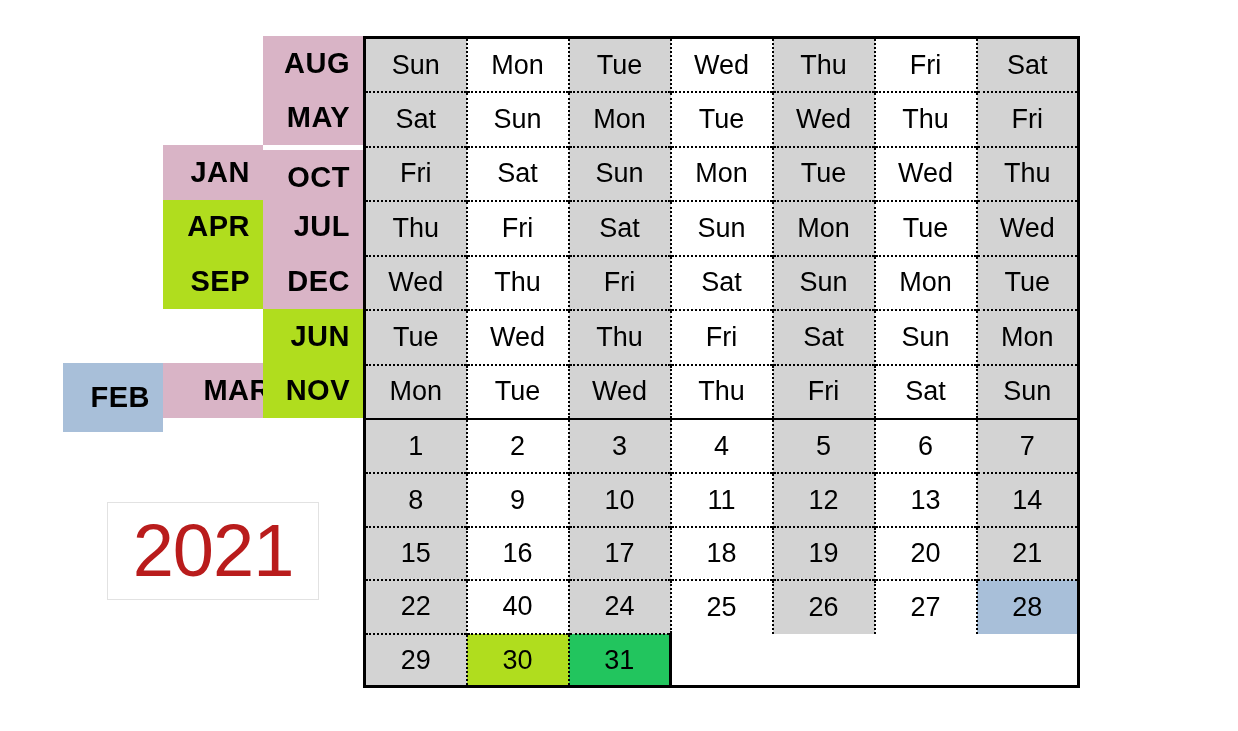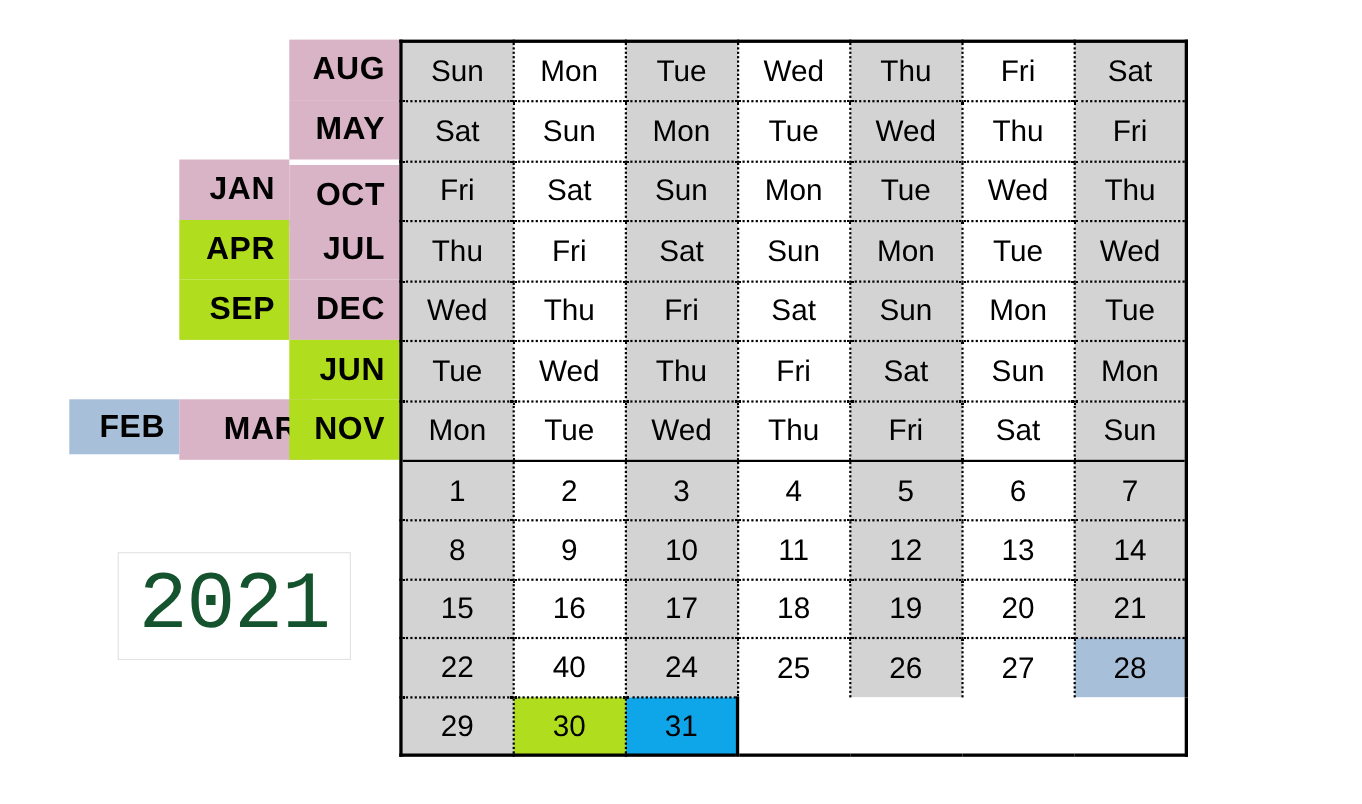--- a/index.html
+++ b/index.html
@@ -81,21 +81,21 @@
   
   td.empty {
     background: #ffffff;
     border-left: none;
     border-top: none;
   }
 
   
   td.hl-blue  { background: #a8bfd9; }
   td.hl-green { background: #b0dd1e; }
-  td.hl-pink  { background: #0ea5e9; }
+  td.hl-pink  { background: #22c55e; }
 
   
   td.close-right { border-right: 3px solid #000000; }
   tr.last-row td.empty { border-left: none; }
 
   
   #year-box {
     position: absolute;
     left: 107px;
     top: 502px;
@@ -103,33 +103,32 @@
     height: 98px;
     border: 1px solid #e2e2e2;
     background: #ffffff;
     display: flex;
     align-items: center;
     justify-content: center;
     box-sizing: border-box;
   }
   #year-label {
     font-size: 74px;
-    color: #14532d;
+    color: #b91c1c;
     line-height: 1;
     letter-spacing: -1px;
-    font-family: Liberation Mono, monospace;
   }
 </style>
 </head>
 <body>
 
 <div id="calendar-root">
 
   <div id="month-columns">
-      <div class="month-cell" style="left: 63px; top: 363.42px; width: 100px; height: 50px; background: rgb(168, 191, 217);">
+      <div class="month-cell" style="left: 63px; top: 363.42px; width: 100px; height: 69px; background: rgb(168, 191, 217);">
         <span>FEB</span>
       </div>
       <div class="month-cell" style="left: 163px; top: 145.14px; width: 100px; height: 54.57px; background: rgb(217, 180, 198);">
         <span>JAN</span>
       </div>
       <div class="month-cell" style="left: 163px; top: 199.71px; width: 100px; height: 54.57px; background: rgb(176, 221, 30);">
         <span>APR</span>
       </div>
       <div class="month-cell" style="left: 163px; top: 254.28px; width: 100px; height: 54.57px; background: rgb(176, 221, 30);">
         <span>SEP</span>

